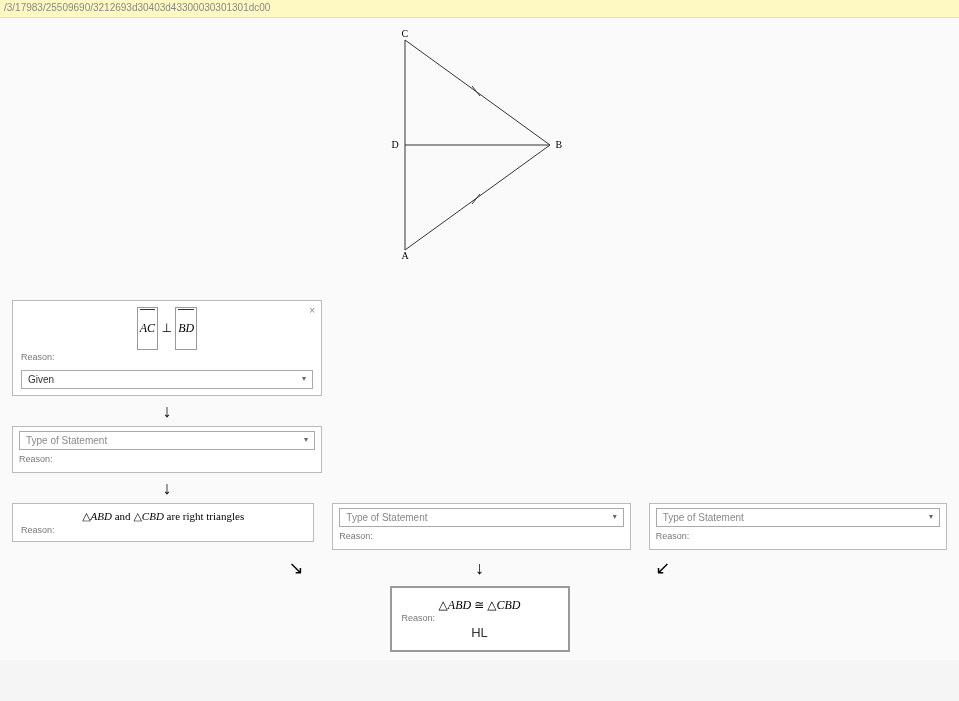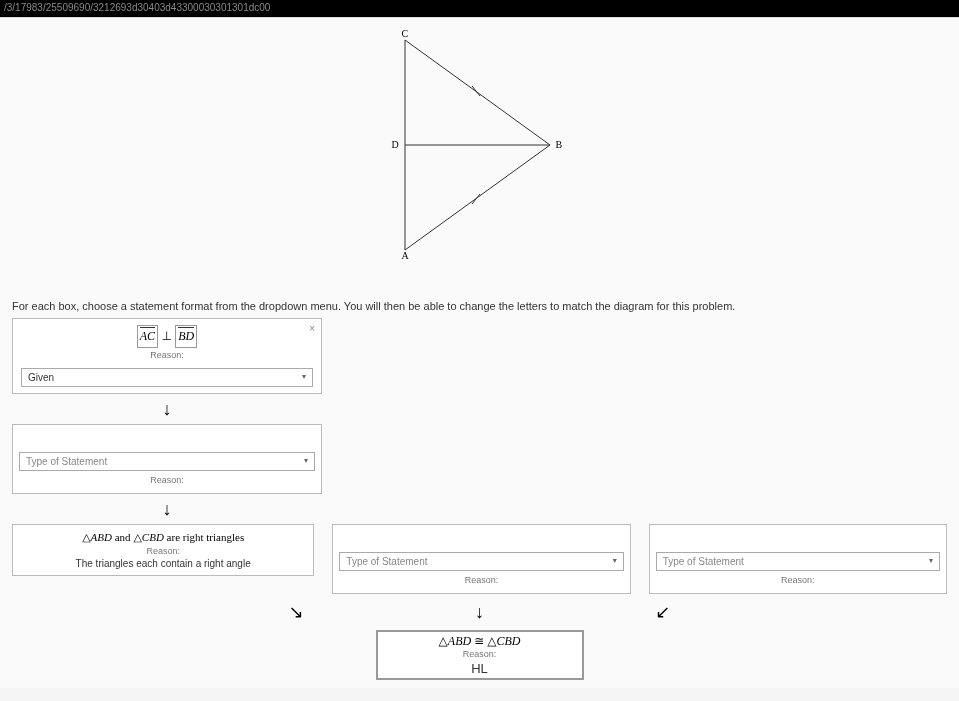--- a/index.html
+++ b/index.html
@@ -9,21 +9,21 @@
   font-family: Arial, sans-serif;
   background: #f5f5f5;
   overflow: hidden;
   position: relative;
 }
 .url-bar {
   height: 18px;
   font-size: 10px;
   color: #888;
   padding: 2px 4px;
-  background: #000000;
+  background: #fef9c3;
   border-bottom: 1px solid #ddd;
 }
 .content {
   padding: 8px 12px;
   background: #fafafa;
 }
 .diagram {
   margin: 4px auto 40px auto;
   width: 240px;
   height: 230px;
@@ -49,53 +49,52 @@
   color: #888;
   cursor: pointer;
 }
 .statement-line {
   text-align: center;
   font-size: 12px;
   margin-bottom: 2px;
 }
 .seg-box {
   border: 1px solid #999;
-  padding: 3px 2px;
+  padding: 13px 2px;
   display: inline-block;
   font-style: italic;
   position: relative;
 }
 .seg-box::before {
   content: "";
   position: absolute;
   top: 1px; left: 2px; right: 2px;
   height: 1px;
   background: #333;
 }
 .reason-label {
-  text-align: center;
+  text-align: left;
   font-size: 9px;
   color: #777;
 }
 .reason-text {
   text-align: center;
   font-size: 10px;
   color: #333;
   margin-top: 2px;
 }
 .dropdown {
   width: 100%;
   border: 1px solid #aaa;
   background: #fff;
   font-size: 10px;
   color: #888;
   padding: 3px 6px;
   position: relative;
   cursor: pointer;
-  margin-top: 23px;
 }
 .dropdown::after {
   content: "▾";
   position: absolute;
   right: 6px;
   top: 3px;
   font-size: 8px;
   color: #666;
 }
 .arrow-down {
@@ -112,23 +111,23 @@
 .col { flex: 1; }
 .arrows-row {
   display: flex;
   height: 36px;
   align-items: center;
 }
 .arrows-row .a { flex:1; text-align:center; font-size:18px; }
 .final-box {
   border: 2px solid #999;
   background: #fff;
-  width: 208px;
+  width: 180px;
   margin: 0 auto;
-  padding: 2px;
+  padding: 10px;
   text-align: center;
 }
 .math { font-family: 'Times New Roman', serif; font-style: italic; }
 .tri { font-style: normal; }
 .vlabel { position:absolute; font-size:10px; font-family:'Times New Roman',serif; }
 .tick { stroke:#333; stroke-width:1; }
 </style>
 </head>
 <body>
 
@@ -147,21 +146,20 @@
 
       <line class="tick" x1="112" y1="56" x2="120" y2="66"></line>
       <line class="tick" x1="112" y1="174" x2="120" y2="164"></line>
     </svg>
     <div class="vlabel" style="left:42px; top:-2px;">C</div>
     <div class="vlabel" style="left:32px; top:109px;">D</div>
     <div class="vlabel" style="left:196px; top:109px;">B</div>
     <div class="vlabel" style="left:42px; top:220px;">A</div>
   </div>
 
-  <div class="instructions">For each box, choose a statement format from the dropdown menu. You will then be able to change the letters to match the diagram for this problem.</div>
 
   <div class="proof-box" style="width:310px;">
     <span class="close-x">×</span>
     <div class="statement-line">
       <span class="seg-box math">AC</span>
       <span>⊥</span>
       <span class="seg-box math">BD</span>
     </div>
     <div class="reason-label">Reason:</div>
     <div class="dropdown" style="margin-top:8px; color:#333;">
@@ -179,21 +177,20 @@
   </div>
 
   <div class="arrow-down" style="width:310px;">↓</div>
 
   <div class="row3">
     <div class="col proof-box">
       <div class="statement-line math" style="font-size:11px;">
         <span class="tri">△</span><span>ABD</span><span style="font-style:normal;"> and </span><span class="tri">△</span><span>CBD</span><span style="font-style:normal;"> are right triangles</span>
       </div>
       <div class="reason-label">Reason:</div>
-      <div class="reason-text">The triangles each contain a right angle</div>
     </div>
     <div class="col proof-box" style="padding:4px 6px 8px 6px;">
       <div class="dropdown">
         <span>Type of Statement</span>
       </div>
       <div class="reason-label" style="margin-top:4px;">Reason:</div>
     </div>
     <div class="col proof-box" style="padding:4px 6px 8px 6px;">
       <div class="dropdown">
         <span>Type of Statement</span>

